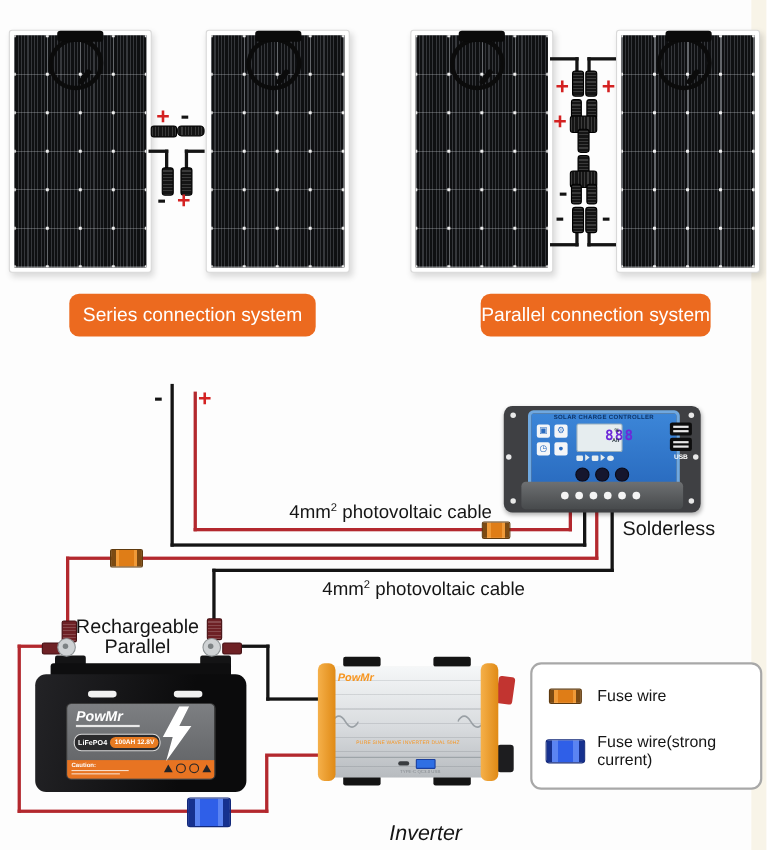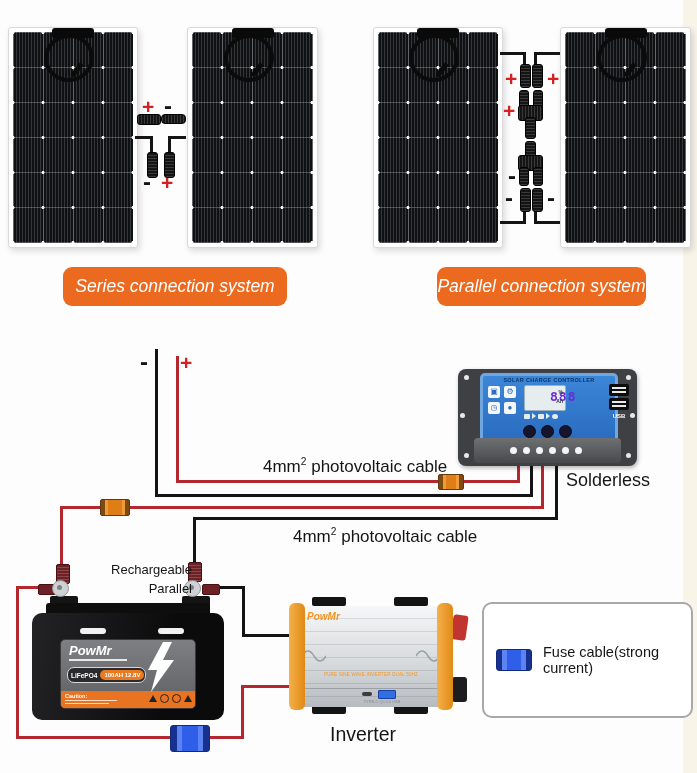--- a/index.html
+++ b/index.html
@@ -36,21 +36,21 @@
   .pol{position:absolute;font-weight:bold;z-index:4;line-height:1;}
   .pol.plus{color:#d42222;font-size:21px;}
   .pol.minus{color:#141414;font-size:24px;}
   .fuse-o{position:absolute;z-index:3;border:1px solid #5f3a0e;border-radius:2px;
     background:linear-gradient(90deg,#7c4a12 0 4px,#f09a38 4px 7px,#df7d17 7px calc(100% - 7px),#f09a38 calc(100% - 7px) calc(100% - 4px),#7c4a12 calc(100% - 4px));}
   .fuse-b{position:absolute;z-index:3;border:1px solid #12287a;border-radius:3px;
     background:linear-gradient(90deg,#16318f 0 6px,#5b84f2 6px 11px,#2f5fe8 11px calc(100% - 11px),#5b84f2 calc(100% - 11px) calc(100% - 6px),#16318f calc(100% - 6px));}
 
   
   .btn{position:absolute;background:#ec6a1f;border-radius:9px;color:#fff;font-size:17.5px;
-       display:flex;align-items:center;justify-content:center;z-index:4;font-style:italic;}
+       display:flex;align-items:center;justify-content:center;z-index:4;}
 
   
   .lbl{position:absolute;color:#151515;z-index:5;white-space:nowrap;}
   .lbl sup{font-size:60%;}
 
   
   .ctrl{position:absolute;left:458px;top:369px;width:179px;height:97px;background:#3f4043;
         border-radius:8px;z-index:6;box-shadow:1px 2px 4px rgba(0,0,0,.3);}
   .screw{position:absolute;width:5px;height:5px;border-radius:50%;background:#e8e8e8;}
   .ctrl-blue{position:absolute;left:22px;top:4px;width:132px;height:64px;border:3px solid #6fa8e0;
@@ -250,25 +250,25 @@
   <div class="wire blk v" style="left:242px;top:586px;height:51px;"></div>
   <div class="wire blk h" style="left:242px;top:634px;width:51px;"></div>
 
   <div class="lbl" style="left:263px;top:456px;font-size:17px;">
     <span>4mm</span><sup>2</sup><span> photovoltaic cable</span>
   </div>
   <div class="lbl" style="left:293px;top:526px;font-size:17px;">
     <span>4mm</span><sup>2</sup><span> photovoltaic cable</span>
   </div>
   <div class="lbl" style="left:566px;top:470px;font-size:18px;">Solderless</div>
-  <div class="lbl" style="left:58px;top:560px;width:134px;text-align:right;font-size:13px;line-height:19px;white-space:normal;">
+  <div class="lbl" style="left:58px;top:560px;width:134px;text-align:center;font-size:18px;line-height:19px;white-space:normal;">
     <span>Rechargeable</span><br>
     <span>Parallel</span>
   </div>
-  <div class="lbl" style="left:330px;top:723px;width:90px;text-align:left;font-size:19.5px;">Inverter</div>
+  <div class="lbl" style="left:330px;top:747px;width:90px;text-align:right;font-size:19.5px;font-style:italic;">Inverter</div>
 
   <div class="ctrl">
     <div class="screw" style="left:6px;top:6px;"></div>
     <div class="screw" style="right:6px;top:6px;"></div>
     <div class="screw" style="left:6px;bottom:8px;"></div>
     <div class="screw" style="right:6px;bottom:8px;"></div>
     <div class="screw" style="left:2px;top:44px;"></div>
     <div class="screw" style="right:2px;top:44px;"></div>
     <div class="ctrl-blue">
       <div class="ctrl-title">SOLAR CHARGE CONTROLLER</div>
@@ -370,18 +370,24 @@
     <div class="inv-port-c"></div>
     <div class="inv-port-u"></div>
     <div class="inv-port-lbl">TYPE-C QC3.0 USB</div>
   </div>
   <div class="inv-cap" style="left:289px;top:603px;"></div>
   <div class="inv-cap" style="left:437px;top:603px;"></div>
 
   <div class="legend">
     <div class="lrow">
       <div class="lico">
+          <div class="ico-fuse-o"></div>
+        </div>
+      <div class="ltext">Fuse wire</div>
+    </div>
+    <div class="lrow">
+      <div class="lico">
           <div class="ico-fuse-b"></div>
         </div>
-      <div class="ltext">Fuse cable(strong current)</div>
+      <div class="ltext">Fuse wire(strong current)</div>
     </div>
   </div>
 </div>
 
 </body></html>

